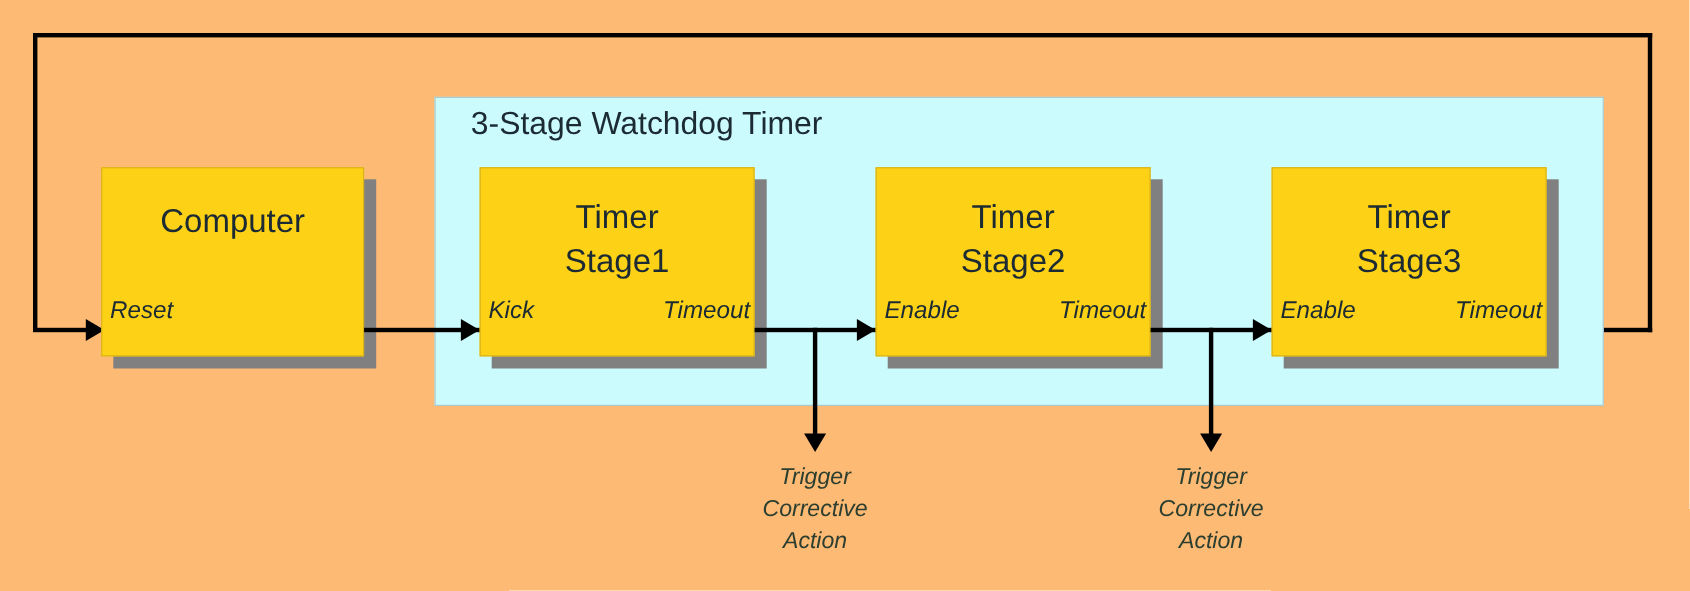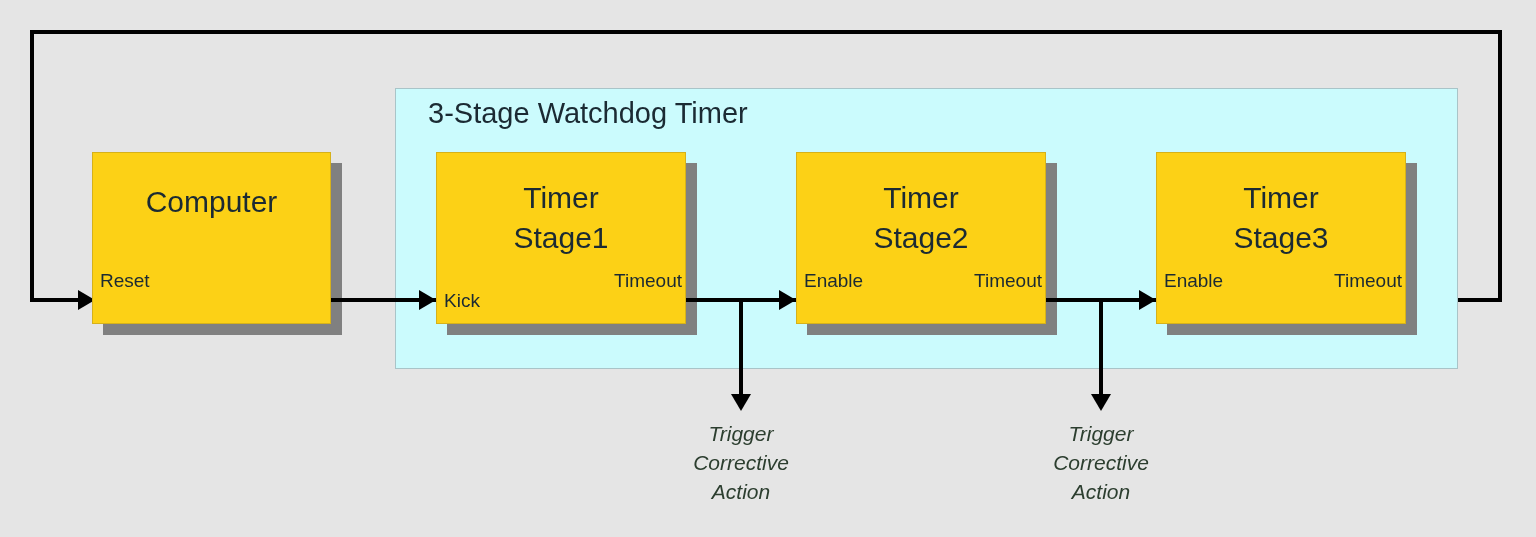--- a/index.html
+++ b/index.html
@@ -9,21 +9,21 @@
     background: #ffffff;
   }
   body {
     font-family: "Liberation Sans", "DejaVu Sans", sans-serif;
     -webkit-font-smoothing: antialiased;
   }
   #canvas {
     position: relative;
     width: 1536px;
     height: 537px;
-    background: #e5e5e5;
+    background: #fdba74;
     overflow: hidden;
   }
   
   .group-box {
     position: absolute;
     background: #cbfbfd;
     border: 1px solid #a9c4c8;
     box-sizing: border-box;
   }
   .group-title {
@@ -62,23 +62,24 @@
     right: 0;
     text-align: center;
     color: #1b2a33;
     font-size: 30px;
     line-height: 1.32;
     white-space: pre-line;
   }
   .port {
     position: absolute;
     color: #1b2a33;
-    font-size: 19px;
+    font-size: 22px;
     line-height: 1;
     white-space: nowrap;
+    font-style: italic;
   }
   .port-in  { left: 8px; }
   .port-out { right: 4px; }
   
   .wire-h, .wire-v {
     position: absolute;
     background: #000000;
   }
   .wire-h { height: 4px; }
   .wire-v { width: 4px; }
@@ -130,21 +131,21 @@
   </div>
 
   <div class="wire-h" style="left:331px; top:298px; width:106px;"></div>
   <div class="arrow-r" style="left:419px; top:290px;"></div>
 
   <div class="block-wrap" style="left:436px; top:152px; width:250px; height:172px;">
     <div class="block-shadow"></div>
     <div class="block"></div>
     <div class="block-title" style="top:26px;">Timer
 Stage1</div>
-    <div class="port port-in" style="top:119px;margin-top:20px;">Kick</div>
+    <div class="port port-in" style="top:119px;">Kick</div>
     <div class="port port-out" style="top:119px;">Timeout</div>
   </div>
 
   <div class="wire-h" style="left:686px; top:298px; width:111px;"></div>
   <div class="arrow-r" style="left:779px; top:290px;"></div>
 
   <div class="wire-v" style="left:739px; top:298px; height:98px;"></div>
   <div class="arrow-d" style="left:731px; top:394px;"></div>
   <div class="note" style="left:641px; top:420px; width:200px;">Trigger
 Corrective

